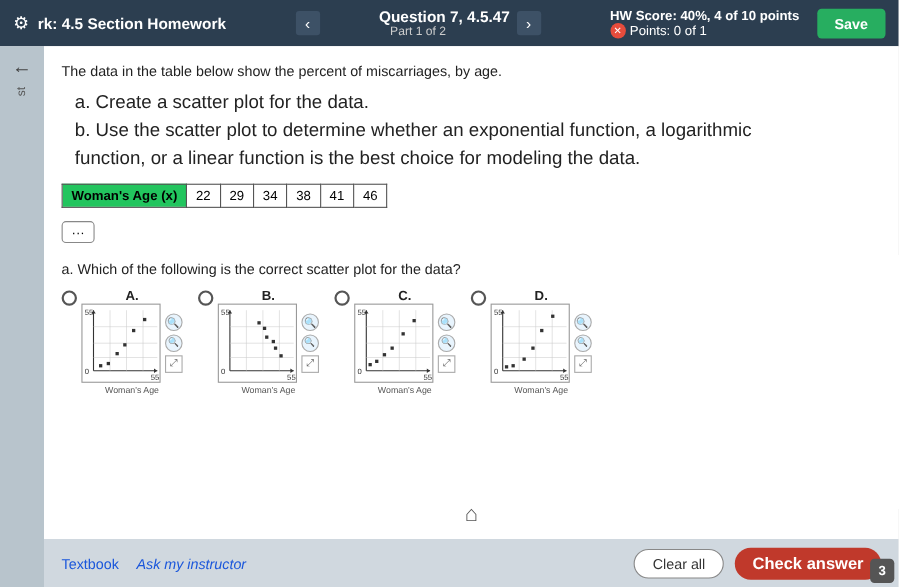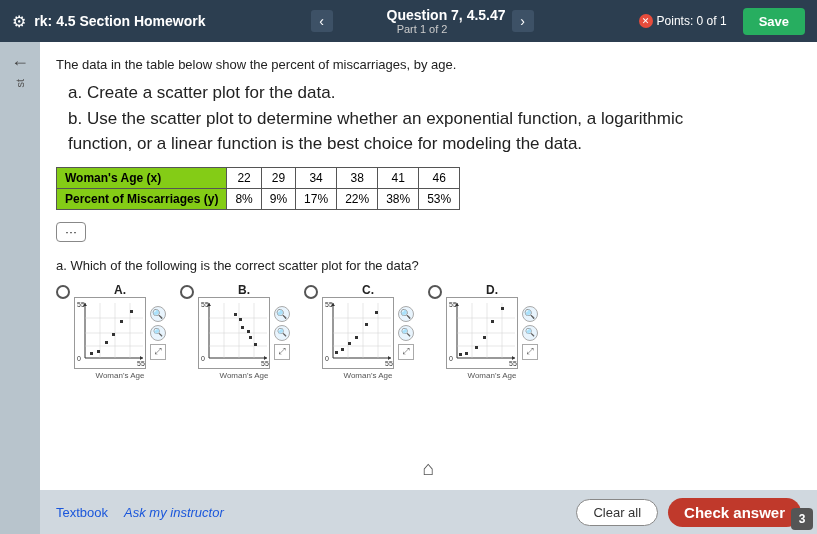--- a/index.html
+++ b/index.html
@@ -161,21 +161,21 @@
       font-size: 12px;
     }
     .data-table td, .data-table th {
       border: 1px solid #555;
       padding: 3px 8px;
       text-align: center;
     }
     .data-table .row-header {
       text-align: left;
       font-weight: bold;
-      background: #84cc16;
+      background: #22c55e;
     }
 
     
     .ellipsis-btn {
       border: 1px solid #888;
       background: white;
       border-radius: 4px;
       padding: 2px 8px;
       cursor: pointer;
       font-size: 12px;
@@ -354,20 +354,21 @@
   <div style="display:flex;align-items:center;gap:6px;">
     <button class="nav-arrow">‹</button>
     <div class="header-center">
       <div class="question-label">Question 7, 4.5.47</div>
       <div class="part-label">Part 1 of 2</div>
     </div>
     <button class="nav-arrow">›</button>
   </div>
   <div class="header-right">
     <div class="score-info">
+      <div class="score-hw">HW Score: 40%, 4 of 10 points</div>
       <div class="points-row">
         <div class="x-circle">✕</div>
         <span>Points: 0 of 1</span>
       </div>
     </div>
     <button class="save-btn">Save</button>
   </div>
 </div>
 
 <div class="sidebar">
@@ -384,29 +385,20 @@
   <table class="data-table">
     <tbody>
         <tr>
       <td class="row-header">Woman's Age (x)</td>
       <td>22</td>
       <td>29</td>
       <td>34</td>
       <td>38</td>
       <td>41</td>
       <td>46</td>
-    </tr>
-    <tr>
-      <td class="row-header">Percent of Miscarriages (y)</td>
-      <td>8%</td>
-      <td>9%</td>
-      <td>17%</td>
-      <td>22%</td>
-      <td>38%</td>
-      <td>53%</td>
     </tr>
   </tbody>
     </table>
 
   
   <span class="ellipsis-btn">···</span>
 
   
   <div class="question-section">a. Which of the following is the correct scatter plot for the data?</div>
 

